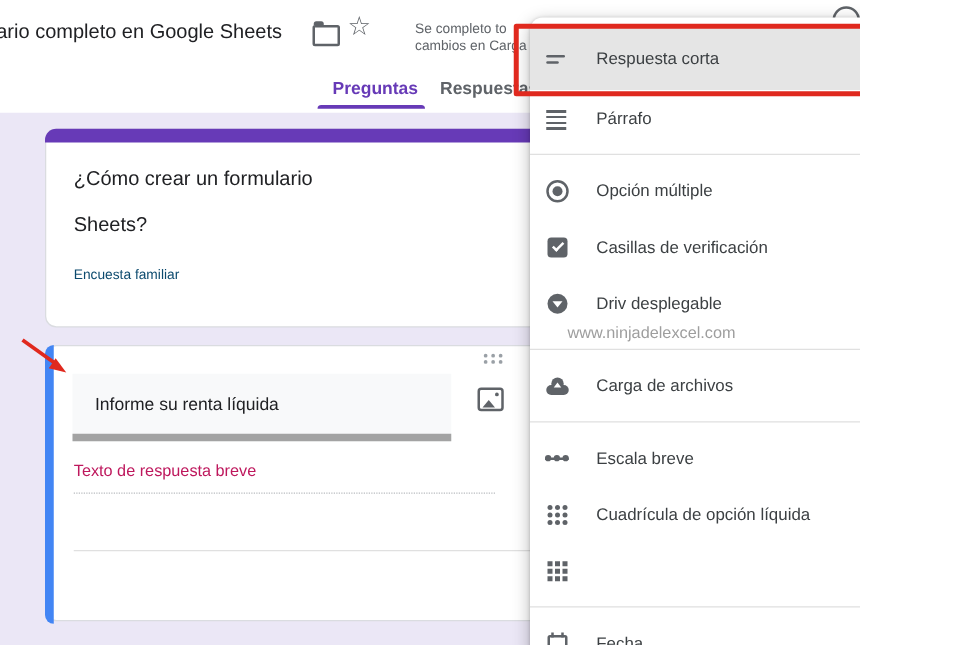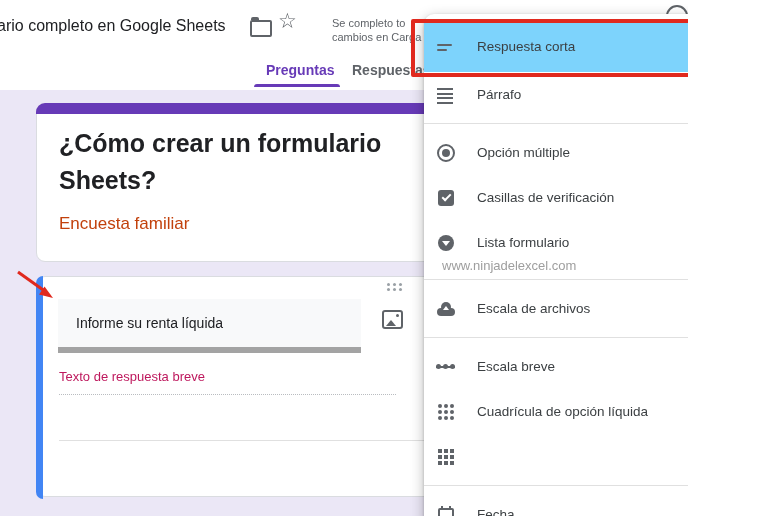--- a/index.html
+++ b/index.html
@@ -29,22 +29,22 @@
   .tab-preguntas{left:266px}.tab-respuestas{left:352px}
   .tab-underline{position:absolute;left:254px;top:84px;width:86px;height:3px;background:var(--accent);border-radius:3px 3px 0 0}
 
   
   .page-bg{position:absolute;left:0;top:90px;width:768px;height:426px;background:#ebe7f6}
 
   
   .card{position:absolute;background:#fff;border:1px solid #dadce0;border-radius:9px;z-index:2}
   .header-card{left:36px;top:103px;width:724px;height:159px}
   .header-strip{position:absolute;left:-1px;top:-1px;width:726px;height:11px;background:var(--accent);border-radius:9px 9px 0 0}
-  .form-title{position:absolute;left:22px;top:21px;font-size:25px;line-height:37px;color:var(--ink);font-weight:700}
-  .form-subtitle{position:absolute;left:22px;top:110px;font-size:17px;color:#c2410c}
+  .form-title{position:absolute;left:22px;top:21px;font-size:16px;line-height:37px;color:var(--ink);font-weight:400}
+  .form-subtitle{position:absolute;left:22px;top:110px;font-size:11px;color:#0c4a6e}
 
   
   .question-card{left:36px;top:276px;width:724px;height:221px}
   .blue-bar{position:absolute;left:-1px;top:-1px;width:7px;height:223px;background:var(--sel-blue);border-radius:9px 0 0 9px}
   .drag-handle{position:absolute;left:350px;top:6px;width:16px;height:9px}
   .drag-handle::before{content:"";position:absolute;left:0;top:0;width:3px;height:3px;border-radius:50%;background:#9aa0a6;
     box-shadow:6px 0 0 #9aa0a6,12px 0 0 #9aa0a6,0 5px 0 #9aa0a6,6px 5px 0 #9aa0a6,12px 5px 0 #9aa0a6}
   .q-input{position:absolute;left:21px;top:22px;width:303px;height:54px;background:#f8f9fa;border-bottom:6px solid #a3a3a3;
     display:flex;align-items:center;padding-left:18px;font-size:14px;color:var(--ink)}
   .img-btn{position:absolute;left:345px;top:33px;width:21px;height:19px}
@@ -56,24 +56,24 @@
   .q-divider{position:absolute;left:22px;top:163px;width:681px;height:1px;background:var(--divider)}
 
   
   .red-arrow{position:absolute;left:10px;top:268px;z-index:30;pointer-events:none}
   .red-box{position:absolute;left:411px;top:19px;width:328px;height:58px;border:4px solid var(--red);border-radius:2px;z-index:30;pointer-events:none}
 
   
   .menu{position:absolute;left:424px;top:14px;width:313px;height:510px;background:#fff;border-radius:10px 10px 0 0;
     box-shadow:0 4px 14px rgba(0,0,0,.28),0 1px 3px rgba(0,0,0,.2);z-index:10;padding-top:6px}
   .menu-item{display:flex;align-items:center;height:45px;padding-left:12px;cursor:pointer}
-  .menu-item.selected{height:52px;background:#7dd3fc}
+  .menu-item.selected{height:52px;background:#e5e5e5}
   .menu-label{font-size:13.5px;color:#3c4043;margin-left:21px}
   .menu-divider{height:1px;background:var(--divider);margin:6px 0}
-  .menu-watermark{height:14px;margin-top:-6px;padding-left:18px;font-size:13px;color:#9e9e9e;line-height:14px}
+  .menu-watermark{height:14px;margin-top:-6px;padding-left:30px;font-size:13px;color:#9e9e9e;line-height:14px}
 
   
   .icn{position:relative;display:inline-block;width:20px;height:20px;flex:0 0 20px}
   .icn::before,.icn::after{content:"";position:absolute;box-sizing:border-box}
   .icn i{position:absolute;box-sizing:border-box}
   .icn-short-answer::before{left:1px;top:8px;width:15px;height:2px;background:var(--gray);border-radius:1px}
   .icn-short-answer::after{left:1px;top:13px;width:10px;height:2px;background:var(--gray);border-radius:1px}
   .icn-paragraph::before{left:1px;top:3px;width:16px;height:16px;background:repeating-linear-gradient(to bottom,var(--gray) 0 2px,transparent 2px 4.6px)}
   .icn-multiple-choice::before{left:1px;top:1px;width:18px;height:18px;border:2px solid var(--gray);border-radius:50%}
   .icn-multiple-choice::after{left:6px;top:6px;width:8px;height:8px;background:var(--gray);border-radius:50%}
@@ -165,29 +165,29 @@
       <div class="menu-item">
         <span class="icn icn-checkboxes">
           <i></i>
         </span>
         <span class="menu-label">Casillas de verificación</span>
       </div>
       <div class="menu-item">
         <span class="icn icn-dropdown">
           <i></i>
         </span>
-        <span class="menu-label">Lista formulario</span>
+        <span class="menu-label">Driv desplegable</span>
       </div>
       <div class="menu-watermark">www.ninjadelexcel.com</div>
       <div class="menu-divider"></div>
       <div class="menu-item">
         <span class="icn icn-file-upload">
           <i></i>
         </span>
-        <span class="menu-label">Escala de archivos</span>
+        <span class="menu-label">Carga de archivos</span>
       </div>
       <div class="menu-divider"></div>
       <div class="menu-item">
         <span class="icn icn-linear-scale">
           <i></i>
         </span>
         <span class="menu-label">Escala breve</span>
       </div>
       <div class="menu-item">
         <span class="icn icn-multiple-choice-grid">

